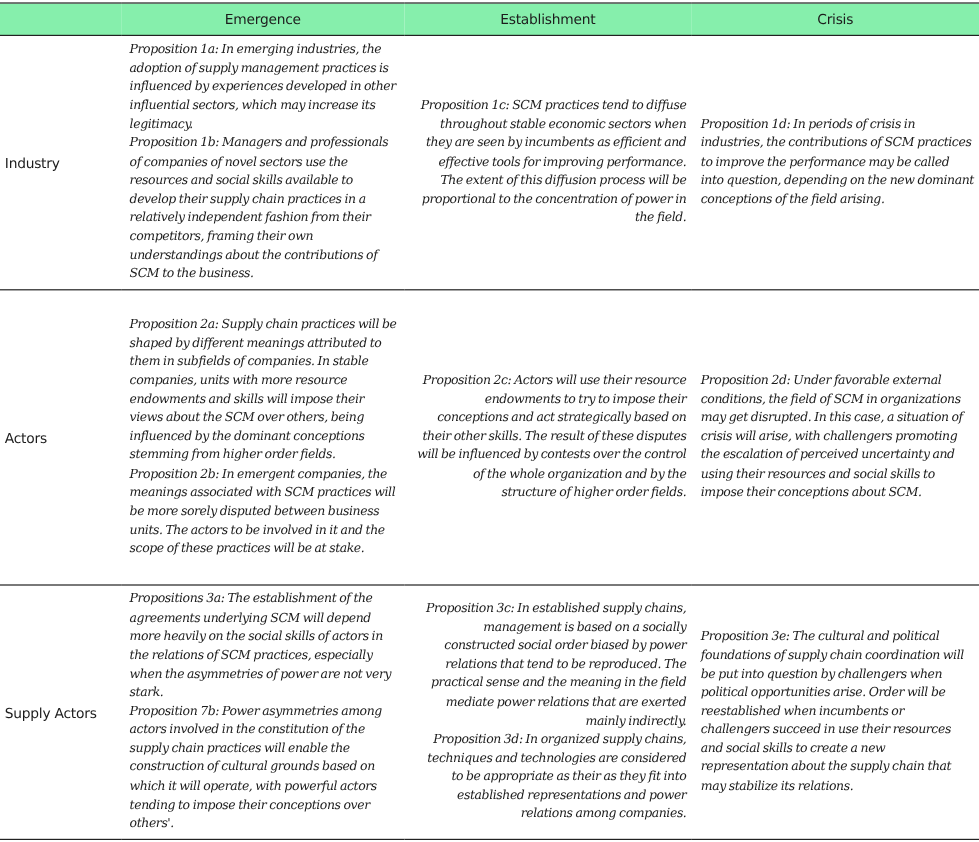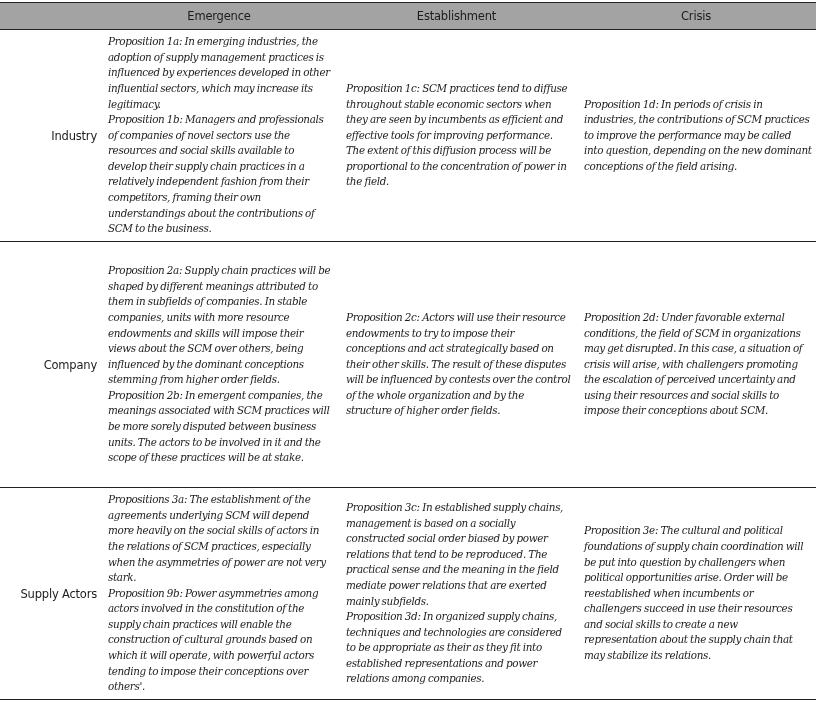--- a/index.html
+++ b/index.html
@@ -7,53 +7,53 @@
   table.props {
     position: absolute; left: 0; top: 2px;
     width: 816px; border-collapse: collapse; table-layout: fixed;
     color: #1c1c1c;
   }
   col.c0 { width: 101px; }
   col.c1 { width: 236px; }
   col.c2 { width: 239px; }
   col.c3 { width: 240px; }
   thead th {
-    background: #a3a3a3;
+    background: #86efac;
     font-family: "DejaVu Sans", sans-serif;
     font-weight: normal;
     font-size: 11.5px;
     height: 26px;
     padding: 0;
     text-align: center;
     border-top: 1.5px solid #222;
     border-bottom: 1.5px solid #222;
     letter-spacing: -0.2px;
   }
   tbody tr { border-bottom: 1.5px solid #222; }
   tbody th {
     font-family: "DejaVu Sans", sans-serif;
     font-weight: normal;
     font-size: 11.5px;
-    text-align: right;
+    text-align: left;
     vertical-align: middle;
     padding: 0 4px;
     letter-spacing: -0.2px;
   }
   tbody td {
     font-family: "DejaVu Serif", serif;
     font-style: italic;
     font-size: 10.4px;
     line-height: 15.6px;
     vertical-align: middle;
     padding: 4px 4px 4px 8px;
     letter-spacing: -0.35px;
     word-spacing: -0.5px;
   }
   td.c1 { padding-left: 7px; }
-  td.c2 { padding-left: 9px; }
+  td.c2 { padding-left: 9px; text-align: right; }
   td.c3 { padding-left: 8px; }
   tr.r0 { height: 212px; }
   tr.r1 { height: 246px; }
   tr.r2 { height: 212px; }
   .p { display: block; }
 </style>
 </head>
 <body>
 
 <table class="props">
@@ -79,40 +79,40 @@
         <span class="p">Proposition 1b: Managers and professionals of companies of novel sectors use the resources and social skills available to develop their supply chain practices in a relatively independent fashion from their competitors, framing their own understandings about the contributions of SCM to the business.</span>
       </td>
       <td class="c2">
         <span class="p">Proposition 1c: SCM practices tend to diffuse throughout stable economic sectors when they are seen by incumbents as efficient and effective tools for improving performance. The extent of this diffusion process will be proportional to the concentration of power in the field.</span>
       </td>
       <td class="c3">
         <span class="p">Proposition 1d: In periods of crisis in industries, the contributions of SCM practices to improve the performance may be called into question, depending on the new dominant conceptions of the field arising.</span>
       </td>
     </tr>
     <tr class="r1">
-      <th>Company</th>
+      <th>Actors</th>
       <td class="c1">
         <span class="p">Proposition 2a: Supply chain practices will be shaped by different meanings attributed to them in subfields of companies. In stable companies, units with more resource endowments and skills will impose their views about the SCM over others, being influenced by the dominant conceptions stemming from higher order fields.</span>
         <span class="p">Proposition 2b: In emergent companies, the meanings associated with SCM practices will be more sorely disputed between business units. The actors to be involved in it and the scope of these practices will be at stake.</span>
       </td>
       <td class="c2">
         <span class="p">Proposition 2c: Actors will use their resource endowments to try to impose their conceptions and act strategically based on their other skills. The result of these disputes will be influenced by contests over the control of the whole organization and by the structure of higher order fields.</span>
       </td>
       <td class="c3">
         <span class="p">Proposition 2d: Under favorable external conditions, the field of SCM in organizations may get disrupted. In this case, a situation of crisis will arise, with challengers promoting the escalation of perceived uncertainty and using their resources and social skills to impose their conceptions about SCM.</span>
       </td>
     </tr>
     <tr class="r2">
       <th>Supply Actors</th>
       <td class="c1">
         <span class="p">Propositions 3a: The establishment of the agreements underlying SCM will depend more heavily on the social skills of actors in the relations of SCM practices, especially when the asymmetries of power are not very stark.</span>
-        <span class="p">Proposition 9b: Power asymmetries among actors involved in the constitution of the supply chain practices will enable the construction of cultural grounds based on which it will operate, with powerful actors tending to impose their conceptions over others'.</span>
+        <span class="p">Proposition 7b: Power asymmetries among actors involved in the constitution of the supply chain practices will enable the construction of cultural grounds based on which it will operate, with powerful actors tending to impose their conceptions over others'.</span>
       </td>
       <td class="c2">
-        <span class="p">Proposition 3c: In established supply chains, management is based on a socially constructed social order biased by power relations that tend to be reproduced. The practical sense and the meaning in the field mediate power relations that are exerted mainly subfields.</span>
+        <span class="p">Proposition 3c: In established supply chains, management is based on a socially constructed social order biased by power relations that tend to be reproduced. The practical sense and the meaning in the field mediate power relations that are exerted mainly indirectly.</span>
         <span class="p">Proposition 3d: In organized supply chains, techniques and technologies are considered to be appropriate as their as they fit into established representations and power relations among companies.</span>
       </td>
       <td class="c3">
         <span class="p">Proposition 3e: The cultural and political foundations of supply chain coordination will be put into question by challengers when political opportunities arise. Order will be reestablished when incumbents or challengers succeed in use their resources and social skills to create a new representation about the supply chain that may stabilize its relations.</span>
       </td>
     </tr>
   </tbody>
 </table>
 
 </body></html>

